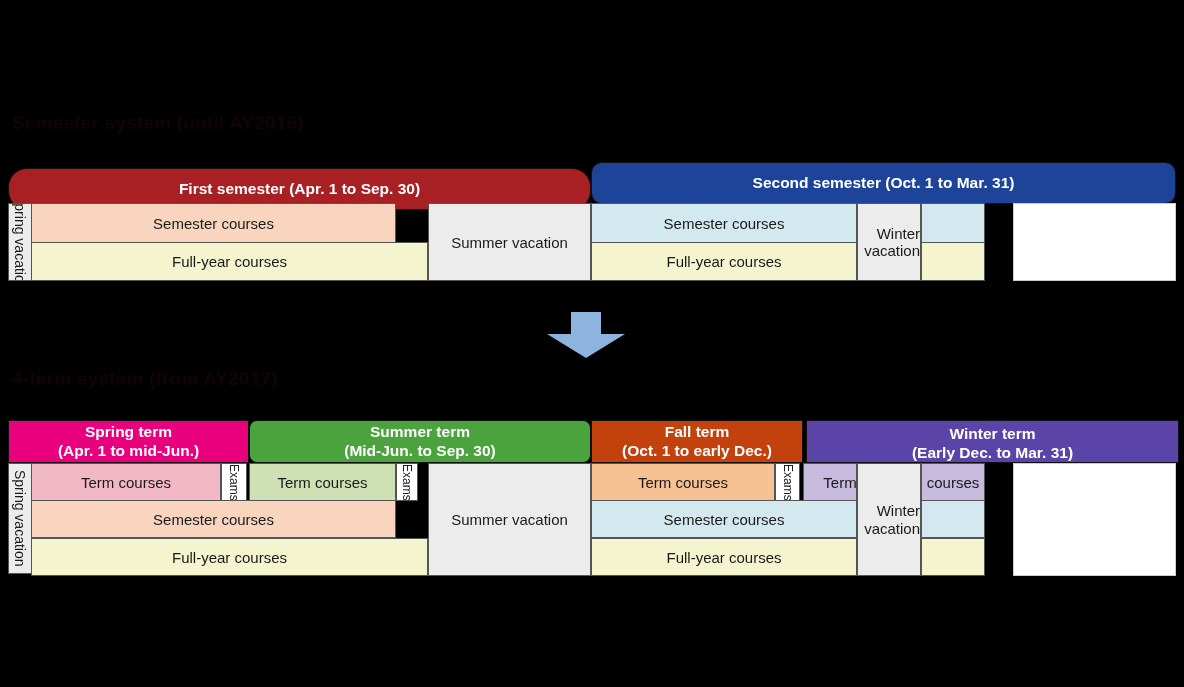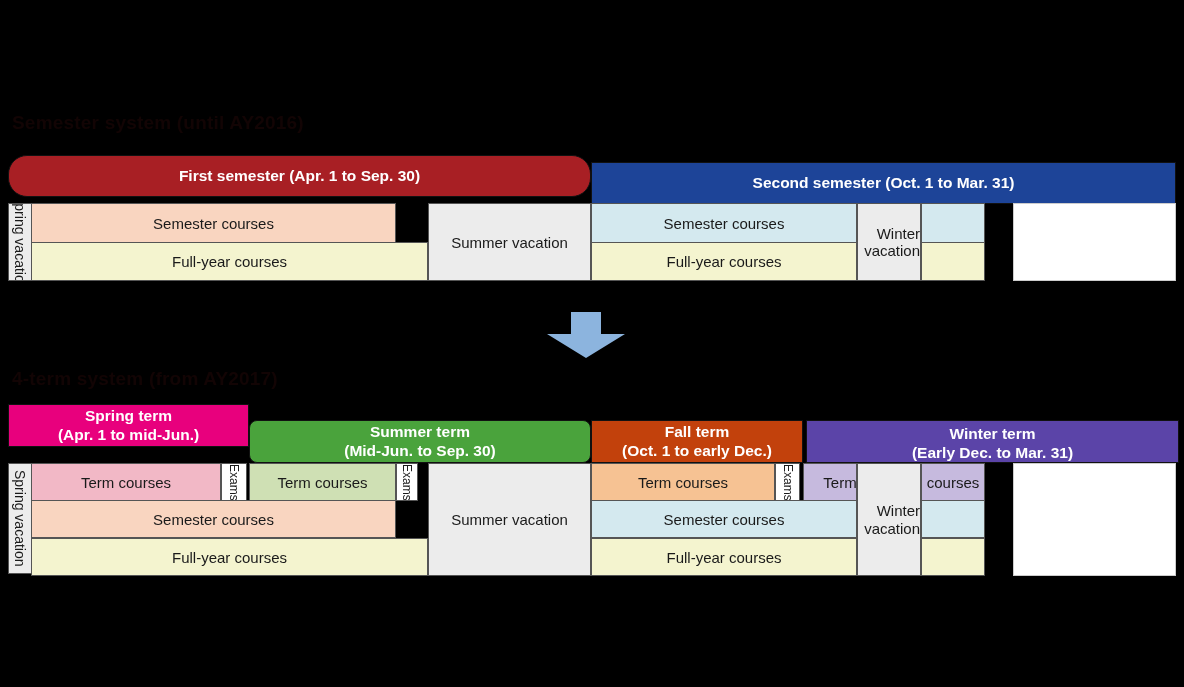--- a/index.html
+++ b/index.html
@@ -86,21 +86,21 @@
   .arrow {
     position: absolute;
     left: 547px;
     top: 312px;
     width: 78px;
     height: 46px;
   }
 
   
   .c-red      { background: #a81f24; border-color:#111; }
-  .c-blue     { background: #1d4498; border-color:#111; }
+  .c-blue     { background: #1d4498; border-color:#111;border-radius:11px; }
   .c-magenta  { background: #e8007d; border-color:#111; }
   .c-green    { background: #4aa33c; border-color:#111;border-radius:8px; }
   .c-orange   { background: #c2410c; border-color:#111; }
   .c-purple   { background: #5b44a8; border-color:#111; }
 
   .c-peach    { background: #f9d5c0; }
   .c-cream    { background: #f4f4cf; }
   .c-lblue    { background: #d4e9ef; }
   .c-grey     { background: #ececec; }
   .c-white    { background: #ffffff; }
@@ -110,21 +110,21 @@
   .c-lpurple  { background: #c6bade; }
   .c-exam     { background: #ffffff; }
 </style>
 </head>
 <body>
 
 <div class="page">
 
   <div class="caption" id="caption-semester">Semester system (until AY2016)</div>
 
-  <div class="bar c-red" style="left:8px; top:155px; width:583px; height:42px;border-radius:19px;">First semester (Apr. 1 to Sep. 30)</div>
+  <div class="bar c-red" style="left:8px; top:168px; width:583px; height:42px;border-radius:19px;">First semester (Apr. 1 to Sep. 30)</div>
 
   <div class="bar c-blue" style="left:591px; top:162px; width:585px; height:42px;">Second semester (Oct. 1 to Mar. 31)</div>
 
   <div class="cell c-grey vert" style="left:8px; top:203px; width:24px; height:78px;">Spring vacation</div>
 
   <div class="cell c-peach" style="left:31px; top:203px; width:365px; height:40px;">Semester courses</div>
 
   <div class="cell c-cream" style="left:31px; top:242px; width:397px; height:39px;">Full-year courses</div>
 
   <div class="cell c-grey" style="left:428px; top:203px; width:163px; height:78px;">Summer vacation</div>
@@ -142,21 +142,21 @@
   <div class="cell c-white" style="left:1013px; top:203px; width:163px; height:78px; border-color:#cccccc;"></div>
 
   <div class="arrow">
     <svg width="78" height="46" viewBox="0 0 78 46" aria-hidden="true">
       <polygon points="24,0 54,0 54,22 78,22 39,46 0,22 24,22" fill="#8cb4de"></polygon>
     </svg>
   </div>
 
   <div class="caption" id="caption-fourterm">4-term system (from AY2017)</div>
 
-  <div class="bar c-magenta" style="left:8px; top:404px; width:241px; height:43px; flex-direction:column;">
+  <div class="bar c-magenta" style="left:8px; top:420px; width:241px; height:43px; flex-direction:column;">
     <span>Spring term</span>
     <span>(Apr. 1 to mid-Jun.)</span>
   </div>
 
   <div class="bar c-green" style="left:249px; top:420px; width:342px; height:43px; flex-direction:column;">
     <span>Summer term</span>
     <span>(Mid-Jun. to Sep. 30)</span>
   </div>
 
   <div class="bar c-orange" style="left:591px; top:420px; width:212px; height:43px; flex-direction:column;">

